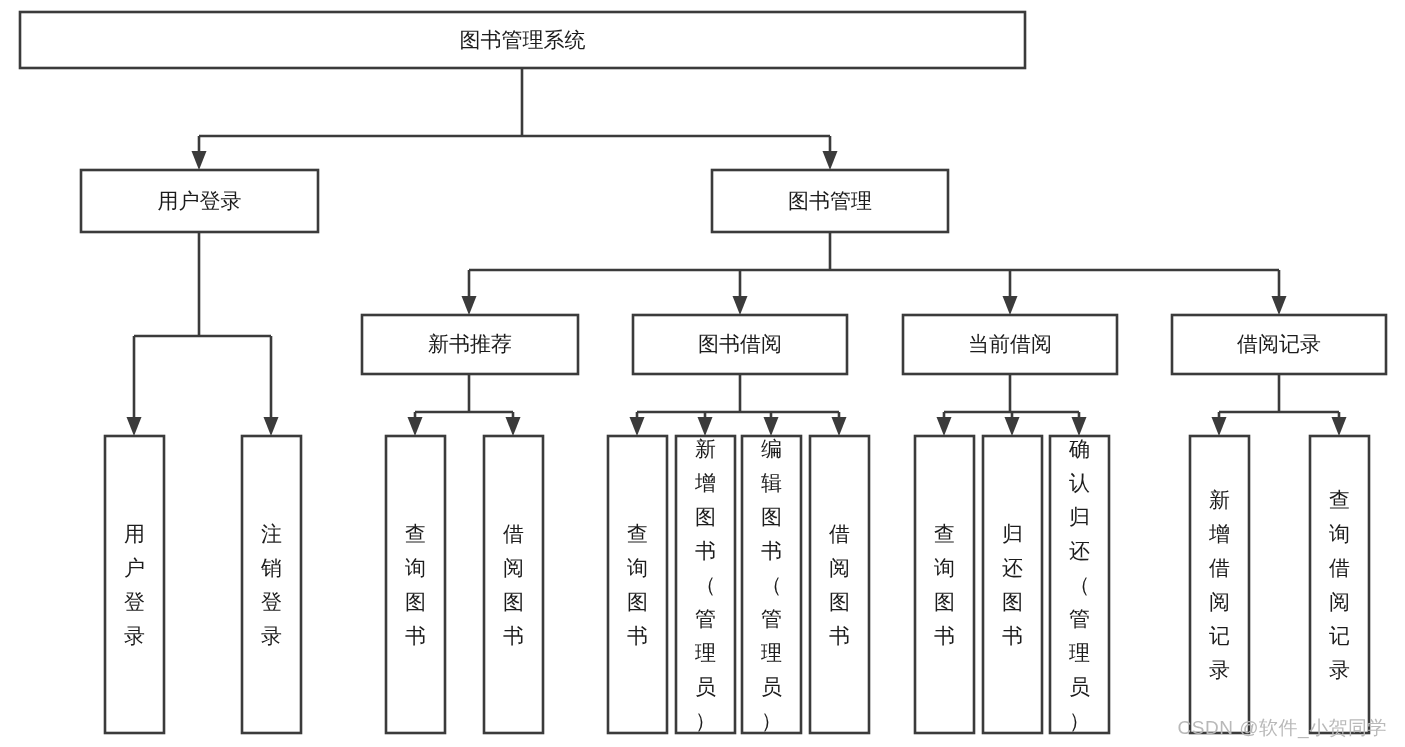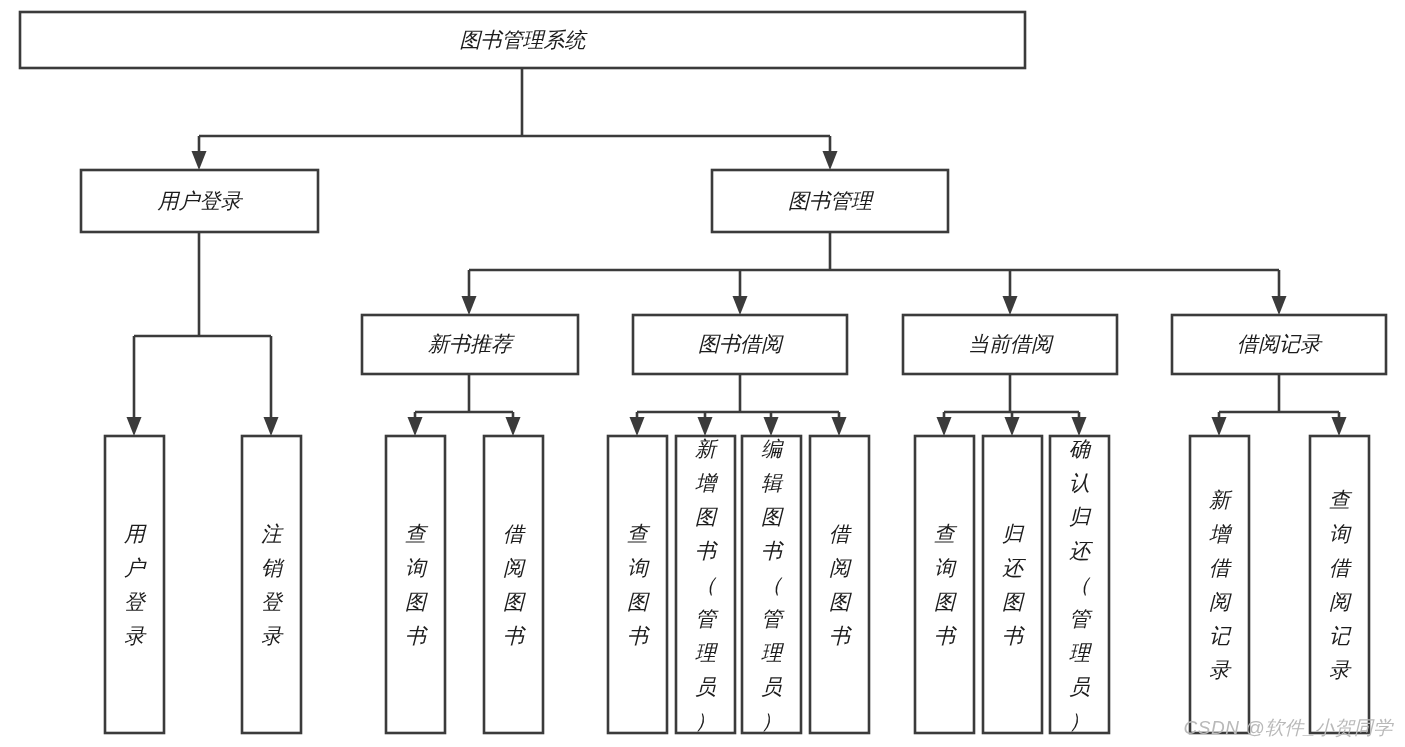--- a/index.html
+++ b/index.html
@@ -11,21 +11,20 @@
     width: 1405px;
     height: 747px;
     overflow: hidden;
     font-family: "Liberation Sans", "DejaVu Sans", sans-serif;
     position: relative;
   }
   #diagram-root {
     position: relative;
     width: 1405px;
     height: 747px;
-    font-style: italic;
   }
   svg.diagram {
     position: absolute;
     left: 0;
     top: 0;
     width: 1405px;
     height: 747px;
     display: block;
   }
   .node-box {
@@ -53,21 +52,21 @@
   }
   .node-label-v {
     font-family: "Liberation Sans", "DejaVu Sans", sans-serif;
     font-size: 21px;
     fill: #1c1c1c;
     text-anchor: middle;
     white-space: pre;
   }
   .watermark {
     position: absolute;
-    right: 12px;
+    right: 18px;
     bottom: 6px;
     font-family: "Liberation Sans", "DejaVu Sans", sans-serif;
     font-size: 19px;
     color: #b9b9b9;
     letter-spacing: 0.5px;
     user-select: none;
     white-space: nowrap;
   }
 </style>
 </head>

